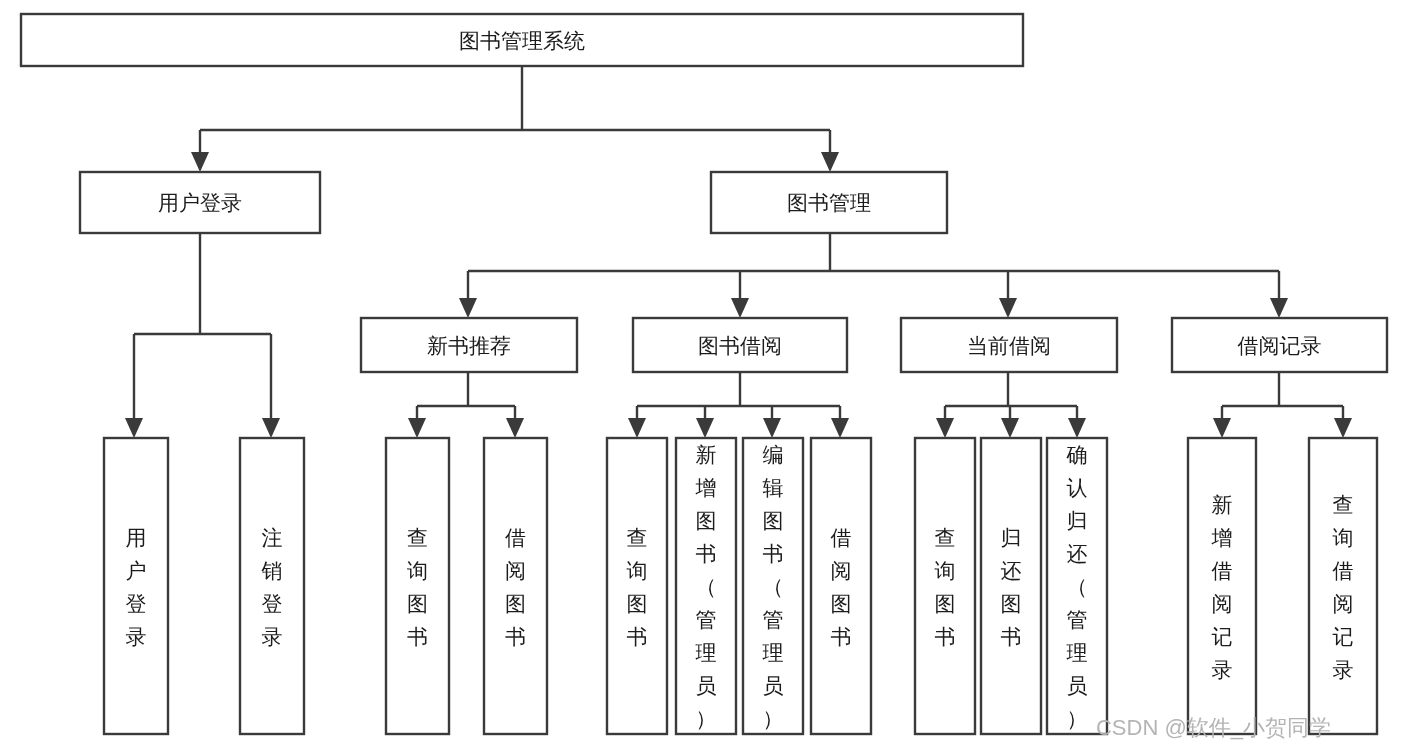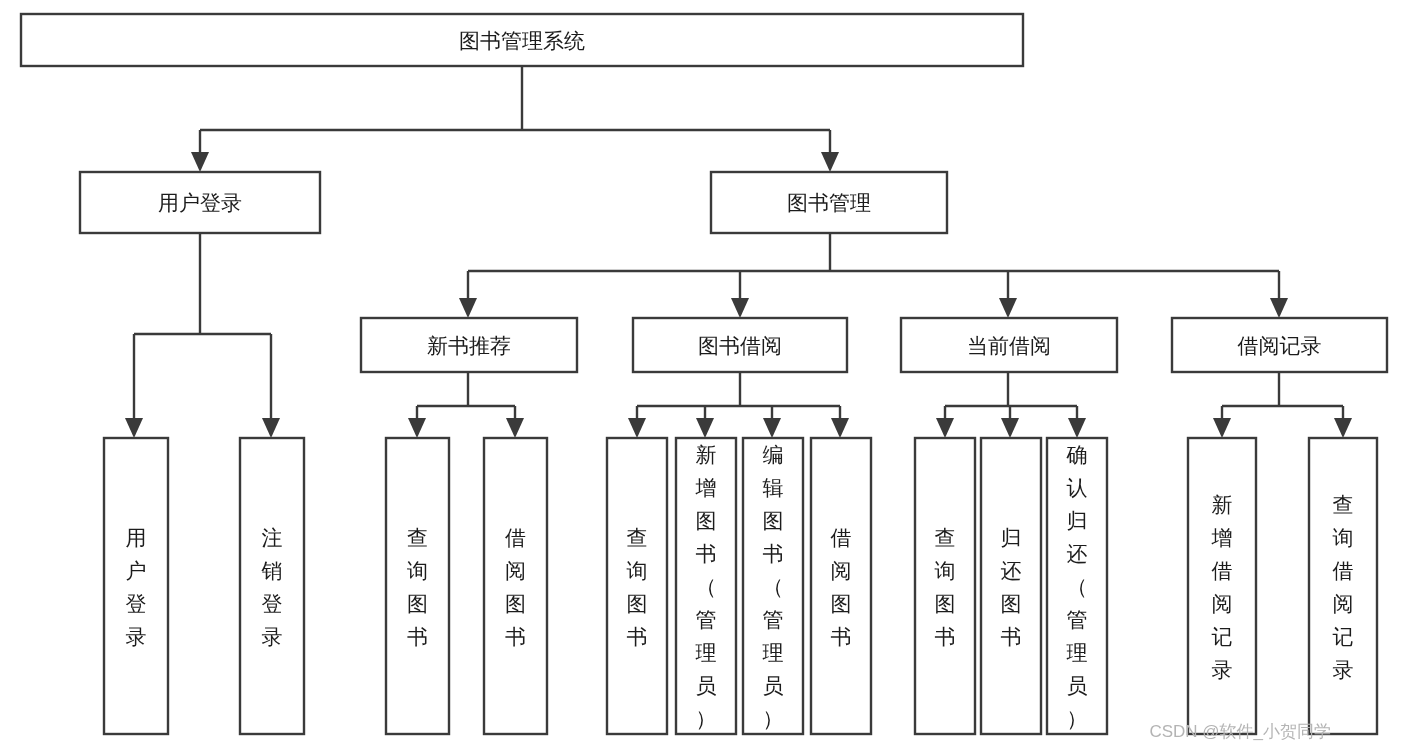--- a/index.html
+++ b/index.html
@@ -47,21 +47,21 @@
     font-size: 21px;
     fill: #1c1c1c;
     text-anchor: middle;
     dominant-baseline: central;
   }
   .watermark-text {
     position: absolute;
     right: 8px;
     bottom: 4px;
     font-family: "Liberation Sans", sans-serif;
-    font-size: 17px;
+    font-size: 22px;
     color: #b4b4b4;
     white-space: nowrap;
     user-select: none;
   }
 </style>
 </head>
 <body>
 
 <div id="diagram-root">
   <svg class="diagram-canvas" viewBox="0 0 1405 747">

